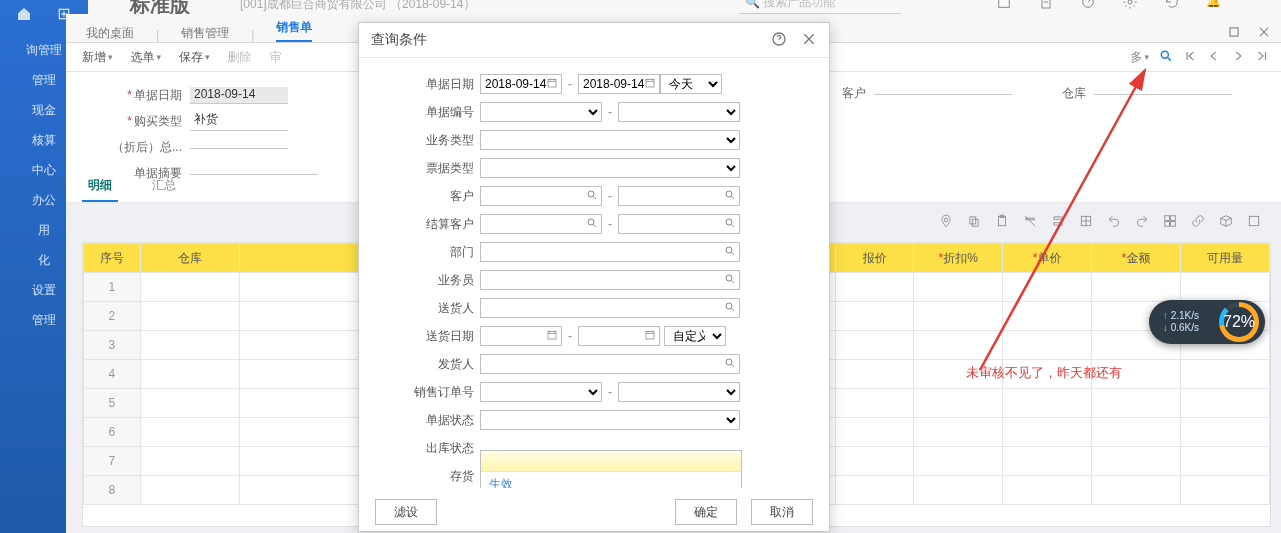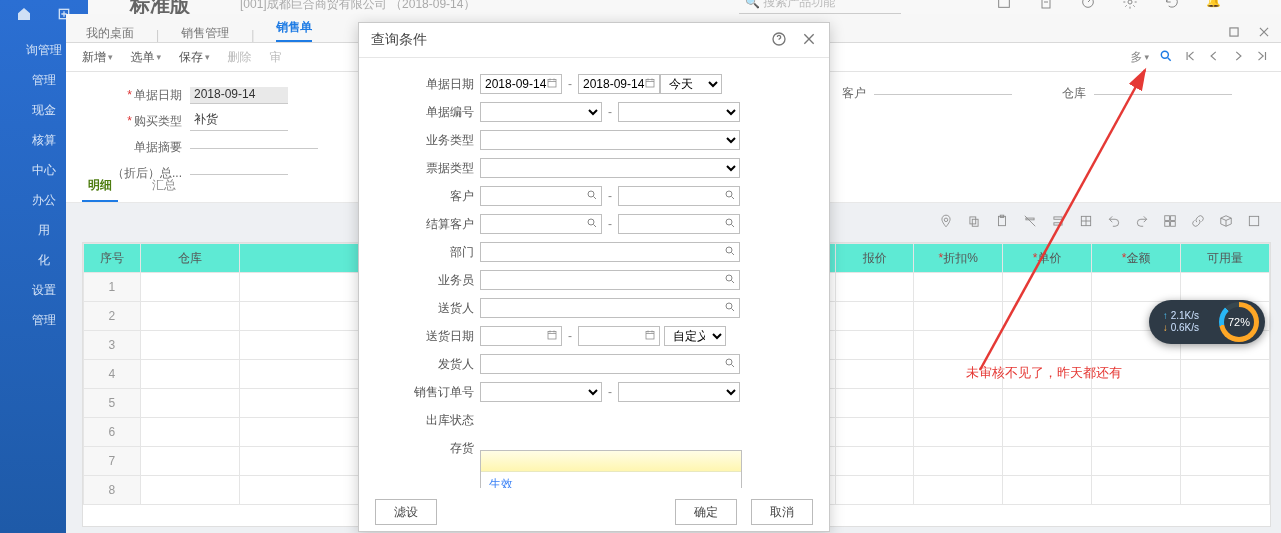--- a/index.html
+++ b/index.html
@@ -41,31 +41,31 @@
 .frow{display:flex;align-items:center;height:26px}
 .flabel{width:90px;text-align:right;color:#666;padding-right:8px}
 .flabel .req{color:#d33;margin-right:2px}
 .fval{border-bottom:1px solid #c9c9c9;min-width:90px;padding:0 4px 2px 4px;color:#333;background:#e9e9e9}
 .form-area .right-field{position:absolute;top:8px}
 .form-area .right-field.c1{left:760px}
 .form-area .right-field.c2{left:980px}
 
 .subtabs{position:absolute;bottom:0;left:16px;display:flex;gap:28px;color:#888}
 .subtabs .st{padding:6px 6px;border-bottom:2px solid transparent;cursor:pointer}
-.subtabs .st.active{color:#4d7c0f;border-bottom-color:#1e7be4;font-weight:700}
+.subtabs .st.active{color:#0f766e;border-bottom-color:#1e7be4;font-weight:700}
 
 
 .mini-icons{position:absolute;right:20px;top:200px;display:flex;gap:14px;color:#8a8a8a}
 .mini-icons svg{width:14px;height:14px;stroke:#8a8a8a;fill:none;stroke-width:1.5}
 
 
 .tbl-wrap{position:absolute;left:16px;right:10px;top:228px;bottom:6px;overflow:hidden;background:#fff;border:1px solid #dfdfdf}
 table{border-collapse:collapse;width:100%;table-layout:fixed}
 th,td{border:1px solid #e5e5e5;height:26px;font-size:12px;text-align:center;color:#555;background:#fff}
-th{background:#5eead4;font-weight:400}
+th{background:#fde047;font-weight:400}
 th .req{color:#d33}
 tbody td:first-child{background:#f7f7f7;color:#999}
 
 
 .annot{position:absolute;left:900px;top:350px;color:#e53935;font-size:13px}
 .arrow1{position:absolute;left:480px;top:430px;pointer-events:none}
 .arrow2{position:absolute;left:970px;top:60px;pointer-events:none} 
 .modal{position:absolute;left:358px;top:22px;width:470px;height:508px;background:#fff;border:1px solid #c9c9c9;box-shadow:0 3px 14px rgba(0,0,0,.2)}
 .modal-hd{height:34px;border-bottom:1px solid #e6e6e6;display:flex;align-items:center;padding:0 12px;font-size:14px;color:#444}
 .modal-hd .sp{flex:1}
@@ -88,21 +88,21 @@
 .modal-ft{position:absolute;bottom:6px;left:0;right:0;display:flex;gap:14px;justify-content:flex-start;padding:0 16px}
 .modal-ft .sp{flex:1}
 .btn{border:1px solid #bbb;background:#fff;height:26px;padding:0 18px;font-size:12px;color:#444;cursor:pointer}
 
 
 .gauge{position:absolute;right:16px;top:300px;width:110px;height:44px;border-radius:22px;background:#2e3a46;color:#cde2ff;display:flex;align-items:center;justify-content:flex-end;padding-right:6px;box-shadow:0 2px 8px rgba(0,0,0,.4)}
 .gauge .stats{font-size:10px;line-height:12px;text-align:right;margin-right:20px}
 .gauge .stats .up::before{content:"↑ ";color:#4fc3f7}
 .gauge .stats .dn::before{content:"↓ ";color:#ffb74d}
 .gauge .ring{width:40px;height:40px;border-radius:50%;background:conic-gradient(#ffa726 0 72%,#29b6f6 72% 88%,#37474f 88% 100%);display:flex;align-items:center;justify-content:center}
-.gauge .ring .inner{width:30px;height:30px;border-radius:50%;background:#2e3a46;display:flex;align-items:center;justify-content:center;font-size:11px;color:#fff}
+.gauge .ring .inner{width:30px;height:30px;border-radius:50%;background:#2e3a46;display:flex;align-items:center;justify-content:center;font-size:16px;color:#fff}
 </style>
 </head>
 <body>
 
 <div class="top-strip">
   <div class="top-title">标准版</div>
   <div class="top-sub">
     <span>[001]成都巨合商贸有限公司</span> <span>（2018-09-14）</span>
   </div>
   <div class="top-search">
@@ -216,26 +216,26 @@
   <div class="form-area">
     <div class="frow">
       <div class="flabel"><span class="req">*</span><span>单据日期</span></div>
       <div class="fval">2018-09-14</div>
     </div>
     <div class="frow">
       <div class="flabel"><span class="req">*</span><span>购买类型</span></div>
       <div class="fval" style="background:#fff">补货</div>
     </div>
     <div class="frow">
+      <div class="flabel"><span>（折后）总...</span></div>
+      <div class="fval" style="background:#fff"></div>
+    </div>
+    <div class="frow">
       <div class="flabel"><span>单据摘要</span></div>
       <div class="fval" style="background:#fff;min-width:120px"></div>
-    </div>
-    <div class="frow">
-      <div class="flabel"><span>（折后）总...</span></div>
-      <div class="fval" style="background:#fff"></div>
     </div>
 
     <div class="right-field c1 frow">
       <div class="flabel" style="width:40px"><span>客户</span></div>
       <div class="fval" style="background:#fff;min-width:130px"></div>
     </div>
     <div class="right-field c2 frow">
       <div class="flabel" style="width:40px"><span>仓库</span></div>
       <div class="fval" style="background:#fff;min-width:130px"></div>
     </div>
@@ -535,20 +535,24 @@
           </svg></span>
     </div>
 
     <div class="mrow">
       <div class="mlabel">销售订单号</div>
       <select class="msel mw120"></select>
       <span class="dash">-</span>
       <select class="msel mw120"></select>
     </div>
 
+    <div class="mrow">
+      <div class="mlabel">单据状态</div>
+      <select class="msel mw260"></select>
+    </div>
 
     <div class="mrow">
       <div class="mlabel">出库状态</div>
     </div>
     <div class="mrow">
       <div class="mlabel">存货</div>
     </div>
 
     <div class="dropdown-open">
       <div class="sel-field"></div>

